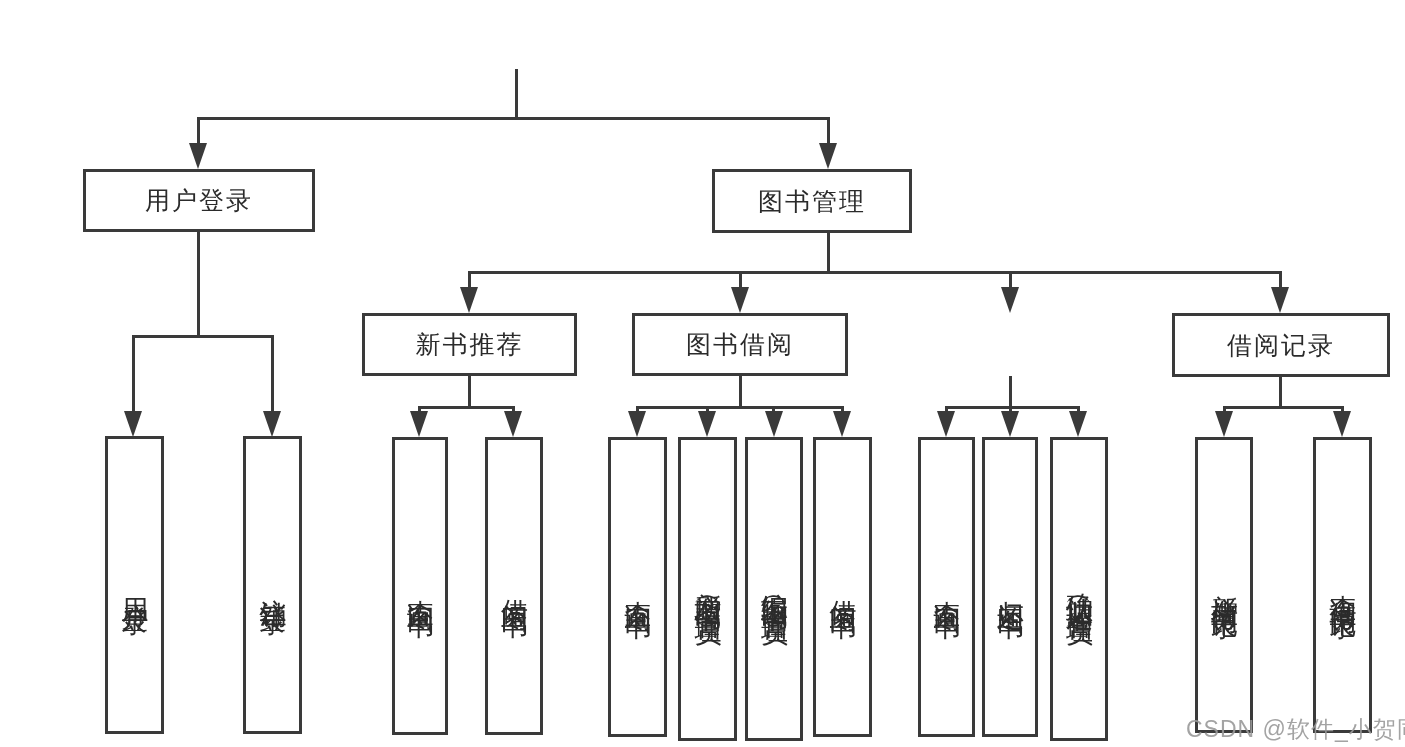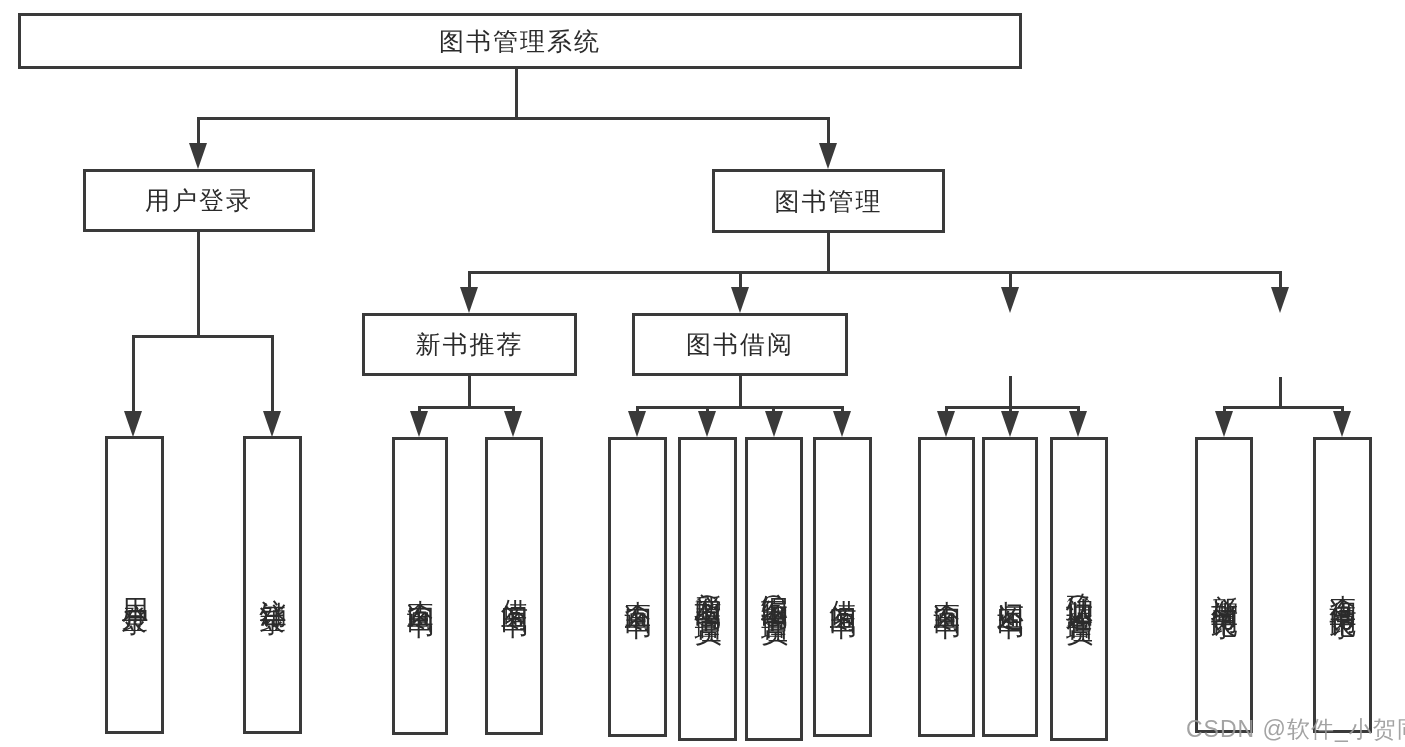--- a/index.html
+++ b/index.html
@@ -126,37 +126,37 @@
     <div class="arrow" style="left:1069px;top:411px"></div>
 
     <div class="vline" style="left:1279px;top:377px;height:31px"></div>
     <div class="hline" style="left:1223px;top:406px;width:120px"></div>
     <div class="vline" style="left:1223px;top:406px;height:9px"></div>
     <div class="arrow" style="left:1215px;top:411px"></div>
     <div class="vline" style="left:1341px;top:406px;height:9px"></div>
     <div class="arrow" style="left:1333px;top:411px"></div>
   </div>
 
-  <div class="box" style="left:18px;top:13px;width:1004px;height:56px">
-    <span class="hlabel">图书管理系统</span>
-  </div>
 
   <div class="box" style="left:83px;top:169px;width:232px;height:63px">
     <span class="hlabel">用户登录</span>
   </div>
-  <div class="box" style="left:712px;top:169px;width:233px;height:64px">
+  <div class="box" style="left:712px;top:169px;width:200px;height:64px">
     <span class="hlabel">图书管理</span>
   </div>
 
   <div class="box" style="left:632px;top:313px;width:216px;height:63px">
     <span class="hlabel">图书借阅</span>
   </div>
   <div class="box" style="left:362px;top:313px;width:215px;height:63px">
     <span class="hlabel">新书推荐</span>
   </div>
+  <div class="box" style="left:1172px;top:313px;width:218px;height:64px">
+    <span class="hlabel">借阅记录</span>
+  </div>
 
   <div class="box" style="left:105px;top:436px;width:59px;height:298px">
     <span class="vlabel">用户登录</span>
   </div>
   <div class="box" style="left:243px;top:436px;width:59px;height:298px">
     <span class="vlabel">注销登录</span>
   </div>
 
   <div class="box" style="left:392px;top:437px;width:56px;height:298px">
     <span class="vlabel">查询图书</span>

